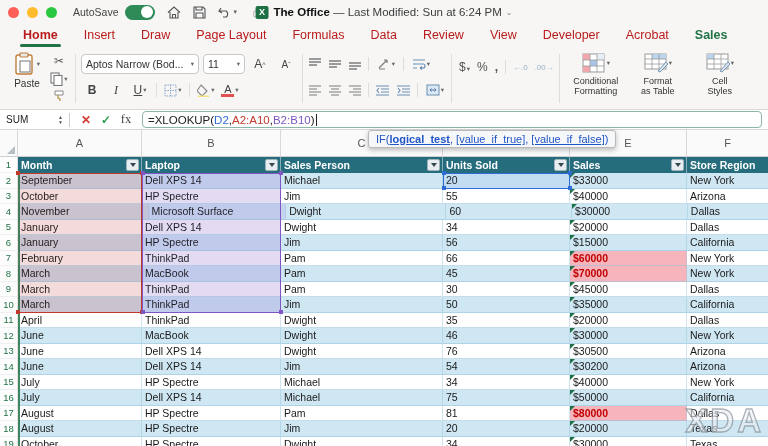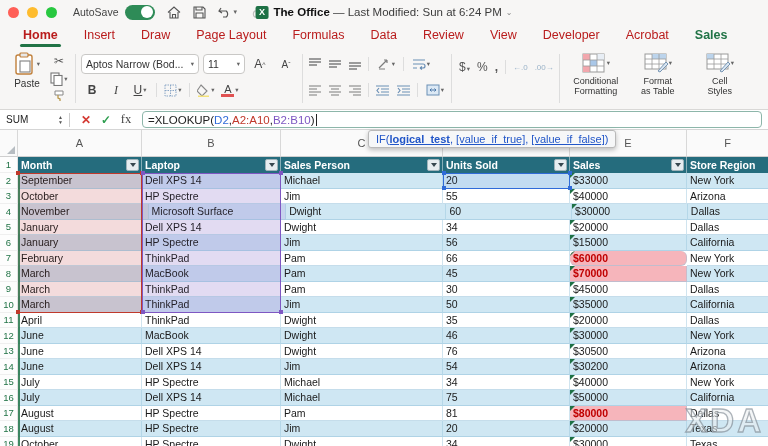--- a/index.html
+++ b/index.html
@@ -496,21 +496,21 @@
         <div class="dcell band" style="width: 127px;">56</div>
         <div class="dcell band sales" style="width: 117px;">$15000</div>
         <div class="dcell band" style="width: 82px;">California</div>
       </div>
       <div class="srow drow">
         <div class="gutter">7</div>
         <div class="dcell plain tintA" style="width: 124px;">February</div>
         <div class="dcell plain tintB" style="width: 139px;">ThinkPad</div>
         <div class="dcell plain" style="width: 162px;">Pam</div>
         <div class="dcell plain" style="width: 127px;">66</div>
-        <div class="dcell plain sales cf-red" style="width: 117px; border-radius: 6px;">$60000</div>
+        <div class="dcell plain sales cf-red" style="width: 117px;">$60000</div>
         <div class="dcell plain" style="width: 82px;">New York</div>
       </div>
       <div class="srow drow">
         <div class="gutter">8</div>
         <div class="dcell band tintA" style="width: 124px;">March</div>
         <div class="dcell band tintB" style="width: 139px;">MacBook</div>
         <div class="dcell band" style="width: 162px;">Pam</div>
         <div class="dcell band" style="width: 127px;">45</div>
         <div class="dcell band sales cf-red" style="width: 117px;">$70000</div>
         <div class="dcell band" style="width: 82px;">New York</div>

